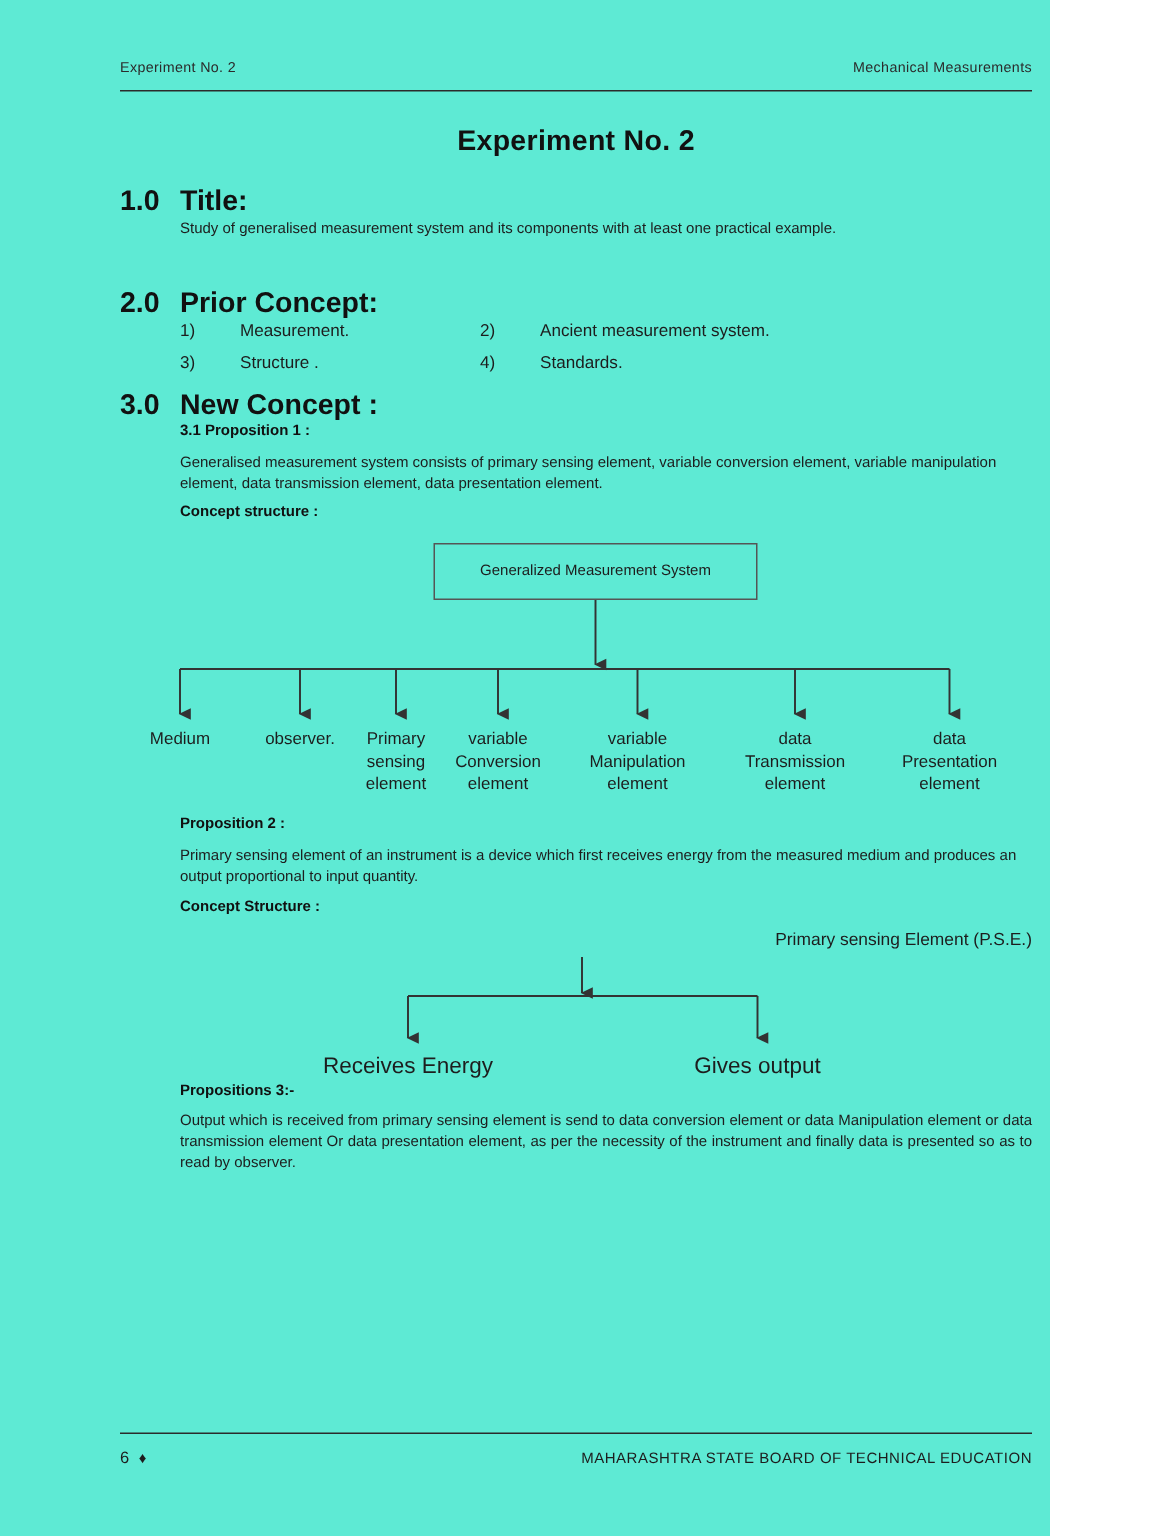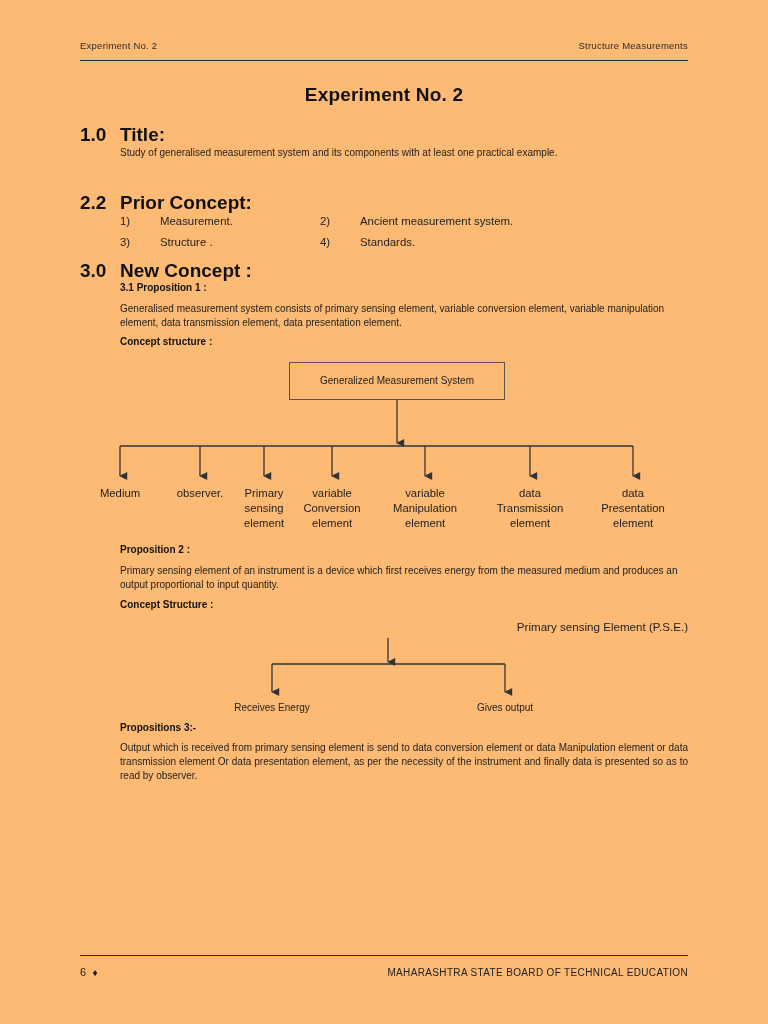--- a/index.html
+++ b/index.html
@@ -6,23 +6,23 @@
     margin: 0;
     padding: 0;
     background: #ffffff;
   }
   body {
     font-family: "Liberation Sans", sans-serif;
     color: #1a1a1a;
   }
   .page {
     position: relative;
-    width: 768px;
+    width: 700px;
     height: 1024px;
-    background: #fdba74;
+    background: #5eead4;
     overflow: hidden;
   }
 
   
   .runhead {
     position: absolute;
     left: 80px;
     top: 40px;
     width: 608px;
     display: flex;
@@ -162,21 +162,21 @@
     position: absolute;
     left: 0;
     top: 0;
     width: 608px;
     height: 100px;
   }
   .d2-leaf {
     position: absolute;
     top: 82px;
     text-align: center;
-    font-size: 10px;
+    font-size: 15px;
     color: #1d1d1d;
     transform: translateX(-50%);
     width: 150px;
   }
 
   
   .foot-rule {
     position: absolute;
     left: 80px;
     top: 955px;
@@ -201,34 +201,34 @@
   .foot-diamond { font-size: 10px; }
   .foot-right { font-weight: normal; }
 </style>
 </head>
 <body>
 
 <div class="page">
 
   <div class="runhead">
     <span>Experiment No. 2</span>
-    <span>Structure Measurements</span>
+    <span>Mechanical Measurements</span>
   </div>
   <div class="runhead-rule"></div>
 
   <div class="doc-title">Experiment No. 2</div>
 
   <div class="blk sec-head" style="left:80px; top:124px; width:608px;">
     <span class="sec-num">1.0</span>
     <span class="sec-title">Title:</span>
   </div>
   <div class="blk para" style="left:120px; top:146px; width:568px;">Study of generalised measurement system and its components with at least one practical example.</div>
 
   <div class="blk sec-head" style="left:80px; top:192px; width:608px;">
-    <span class="sec-num">2.2</span>
+    <span class="sec-num">2.0</span>
     <span class="sec-title">Prior Concept:</span>
   </div>
 
   <div class="numlist" style="top:211px;">
     <div class="numlist-row">
       <span class="nl-mark">1)</span>
       <span class="nl-text">Measurement.</span>
       <span class="nl-mark2">2)</span>
       <span class="nl-text2">Ancient measurement system.</span>
     </div>

